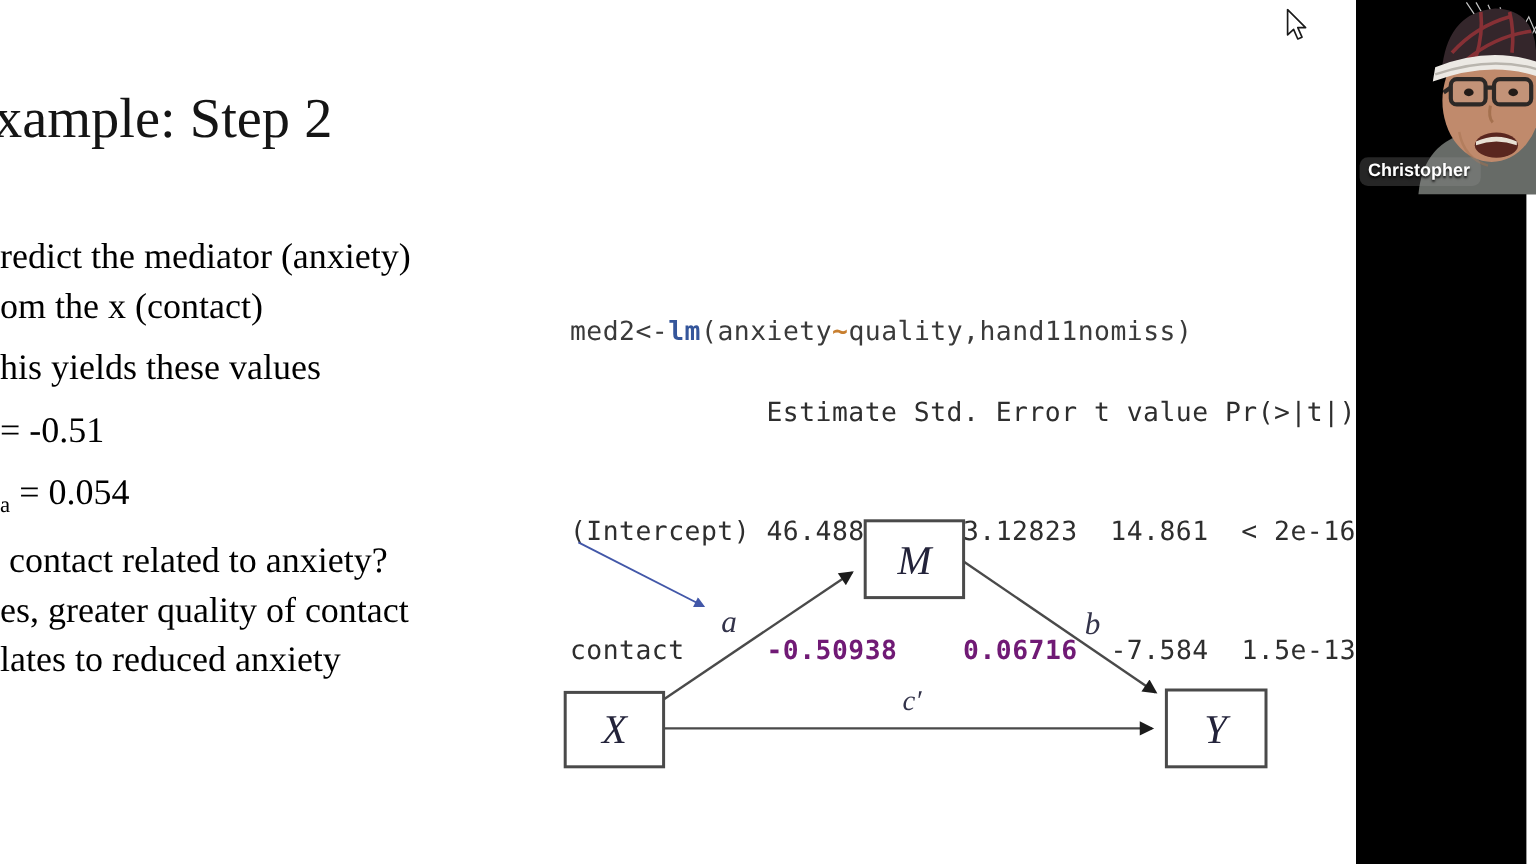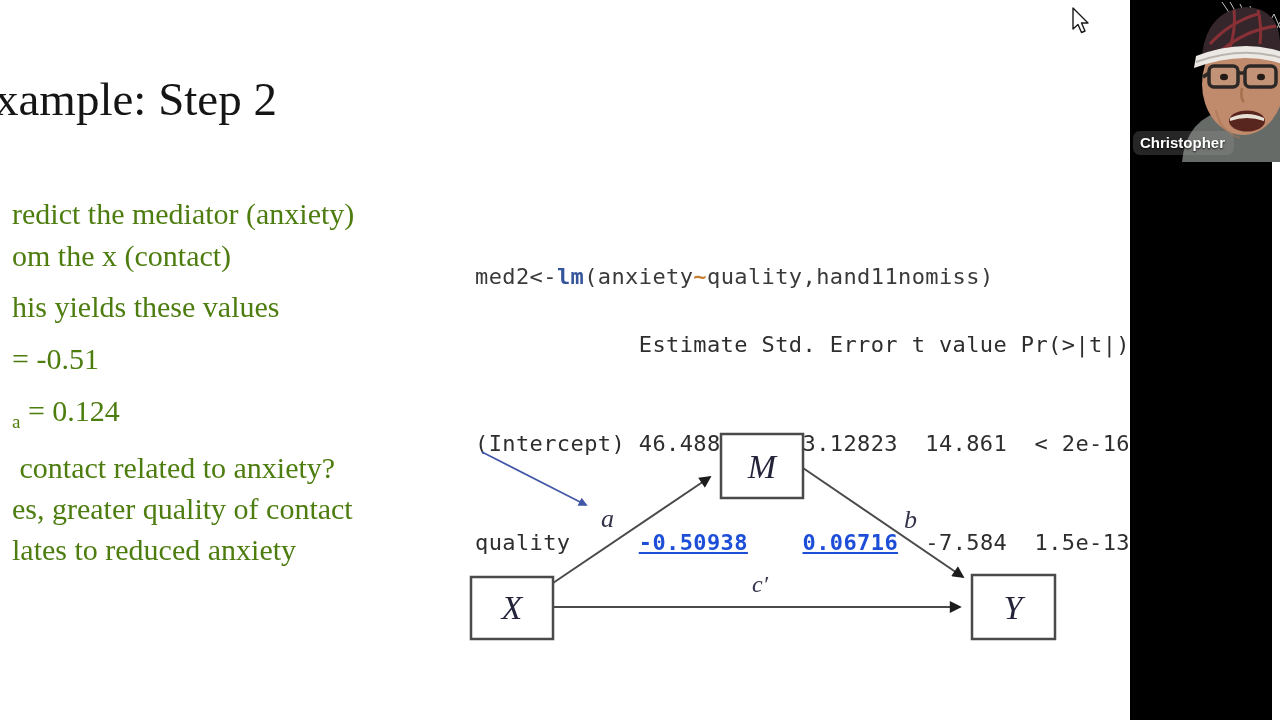--- a/index.html
+++ b/index.html
@@ -10,36 +10,36 @@
     background: #ffffff;
     font-family: "Liberation Serif", "DejaVu Serif", serif;
   }
 
   
   .slide-title {
     position: absolute; left: -5px; top: 74px;
     font-size: 47px; color: #151515; white-space: pre; line-height: 1.1;
   }
   .slide-line {
-    position: absolute; left: 12px;
-    font-size: 30px; color: #4d7c0f; white-space: pre; line-height: 1.15;
+    position: absolute; left: 0;
+    font-size: 30px; color: #000000; white-space: pre; line-height: 1.15;
   }
   .slide-line sub { font-size: 19px; }
 
   
   .mono {
     font-family: "DejaVu Sans Mono", "Liberation Mono", monospace;
     font-size: 22px; letter-spacing: 0.4px; white-space: pre;
     color: #3a3a3a; line-height: 33px;
   }
   .code-block   { position: absolute; left: 475px; top: 194px; }
   .output-block { position: absolute; left: 475px; top: 262px; color: #2e2e2e; }
   .kw   { font-weight: 700; }
   .tld  { font-weight: 700; }
-  .bold-num { font-weight: 700; color: #1d4ed8; text-decoration: underline; }
+  .bold-num { font-weight: 700; color: #701a75; }
 
   
   .diagram { position: absolute; left: 440px; top: 420px; }
 
   
   .webcam-strip {
     position: absolute; left: 1130px; top: 0; width: 142px; height: 720px;
     background: #000;
   }
   .webcam-tile { position: absolute; left: 0; top: 0; width: 150px; height: 162px; }
@@ -59,33 +59,33 @@
 </style>
 </head>
 <body>
 
 <div class="slide-title">xample: Step 2</div>
 
 <div class="slide-line" style="top:197px">redict the mediator (anxiety)</div>
 <div class="slide-line" style="top:239px">om the x (contact)</div>
 <div class="slide-line" style="top:290px">his yields these values</div>
 <div class="slide-line" style="top:342px">= -0.51</div>
-<div class="slide-line" style="top:394px"><sub>a</sub><span> = 0.124</span></div>
+<div class="slide-line" style="top:394px"><sub>a</sub><span> = 0.054</span></div>
 <div class="slide-line" style="top:451px"> contact related to anxiety?</div>
 <div class="slide-line" style="top:492px">es, greater quality of contact</div>
 <div class="slide-line" style="top:533px">lates to reduced anxiety</div>
 
 <div class="code-block mono">
   <div><span>med2&lt;-</span><span class="kw" style="color:#35569b">lm</span><span>(anxiety</span><span class="tld" style="color:#c87f2f">~</span><span>quality,hand11nomiss)</span></div>
 </div>
 
 <div class="output-block mono">
   <div>            Estimate Std. Error t value Pr(&gt;|t|)</div>
   <div>(Intercept) 46.48810    3.12823  14.861  &lt; 2e-16</div>
-  <div><span>quality     </span><span class="bold-num">-0.50938</span><span>    </span><span class="bold-num">0.06716</span><span>  -7.584  1.5e-13</span></div>
+  <div><span>contact     </span><span class="bold-num">-0.50938</span><span>    </span><span class="bold-num">0.06716</span><span>  -7.584  1.5e-13</span></div>
 </div>
 
 <svg class="diagram" width="680" height="250" viewBox="0 0 680 250">
   <defs>
     <marker id="ah" viewBox="0 0 10 10" refX="8.5" refY="5" markerWidth="15" markerHeight="12" orient="auto" markerUnits="userSpaceOnUse">
       <path d="M0,0 L10,5 L0,10 z" fill="#1c1c1c"></path>
     </marker>
     <marker id="ahb" viewBox="0 0 10 10" refX="8" refY="5" markerWidth="10" markerHeight="9" orient="auto" markerUnits="userSpaceOnUse">
       <path d="M0,0 L10,5 L0,10 z" fill="#4257a8"></path>
     </marker>

